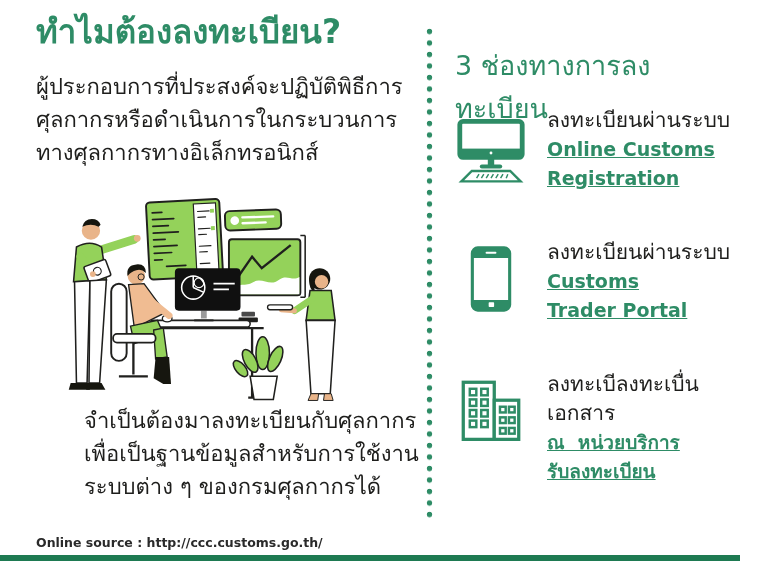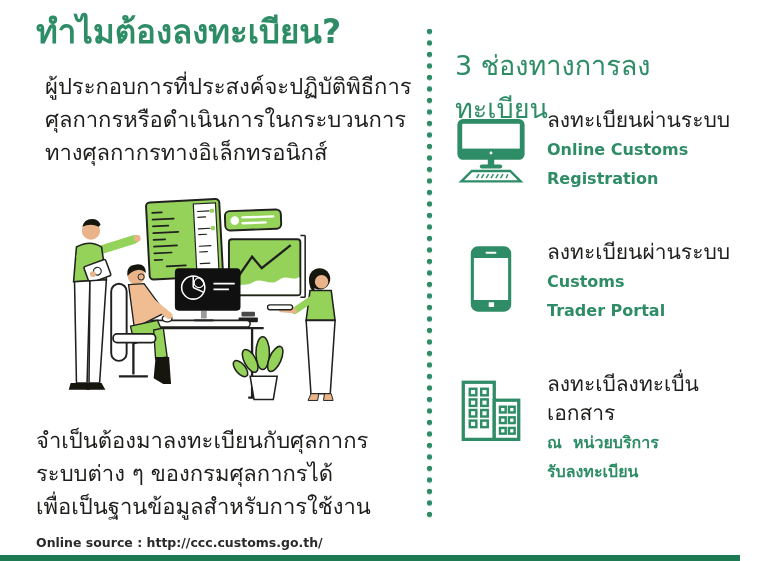--- a/index.html
+++ b/index.html
@@ -6,22 +6,22 @@
   .canvas{
     position:relative;width:740px;height:561px;background:#fff;overflow:hidden;
     font-family:"DejaVu Sans","Liberation Sans",sans-serif;color:var(--text-dark,#1e1e1c);
   }
   
   .left-title{
     position:absolute;left:36px;top:12px;font-size:33px;line-height:40px;
     font-weight:700;color:var(--accent,#2e8c66);
   }
   .para{position:absolute;left:36px;font-size:22px;line-height:33px;color:var(--text-dark,#1e1e1c);}
-  .para-intro{top:70px;margin-left:9px;}
-  .para-outro{top:424px;}
+  .para-intro{top:70px;}
+  .para-outro{top:404px;margin-left:48px;}
   .source-line{
     position:absolute;left:36px;top:535px;font-size:12.5px;font-weight:700;color:#2a2a2a;
   }
   .illustration{position:absolute;left:34px;top:182px;width:386px;height:242px;}
   
   .dots-separator{
     position:absolute;left:426px;top:28px;width:7px;height:494px;
     background-image:radial-gradient(circle at 3.5px 3.5px,var(--accent,#2e8c66) 2.4px,transparent 3.1px);
     background-size:7px 11.5px;background-repeat:repeat-y;
   }
@@ -32,21 +32,21 @@
   .channel-item{position:absolute;left:448px;width:312px;display:flex;gap:13px;align-items:flex-start;}
   .item-1{top:106px;}
   .item-2{top:238px;}
   .item-3{top:370px;}
   .channel-icon{flex:0 0 86px;display:flex;justify-content:center;}
   .item-1 .channel-icon{margin-top:13px;}
   .item-2 .channel-icon{margin-top:7px;}
   .item-3 .channel-icon{margin-top:9px;}
   .channel-text{display:flex;flex-direction:column;}
   .channel-label{font-size:21px;line-height:29px;color:var(--text-dark,#1e1e1c);}
-  .channel-name{font-size:16px;line-height:29px;font-weight:700;color:var(--accent,#2e8c66);white-space:pre;}
+  .channel-name{font-size:19px;line-height:29px;font-weight:700;color:var(--accent,#2e8c66);white-space:pre;text-decoration:underline;}
   
   .footer-bar{position:absolute;left:0;bottom:0;width:768px;height:6px;background:var(--footer-bar,#1e7a52);}
   svg{display:block;}
 </style>
 </head>
 <body>
 
 <div class="canvas">
 
   <div class="left-title">ทำไมต้องลงทะเบียน?</div>
@@ -145,22 +145,22 @@
       <path d="M288,116 L270,128" stroke="var(--illustration-green)" stroke-width="7" stroke-linecap="round" fill="none"></path>
       <path d="M270,128 L256,127" stroke="#e9b489" stroke-width="5" stroke-linecap="round" fill="none"></path>
       <rect x="242" y="122" width="26" height="5" rx="2.5" fill="#fff" stroke="var(--illustration-outline)" stroke-width="1.4"></rect>
       <path d="M282,138 L312,138 L307,214 L287,214 Z" fill="#fff" stroke="var(--illustration-outline)" stroke-width="1.6"></path>
       <path d="M287,214 l-3,7 h10 l1,-7 Z M301,214 l-1,7 h10 l-2,-7 Z" fill="#e9b489" stroke="var(--illustration-outline)" stroke-width="1"></path>
     </g>
   </svg>
 
   <div class="para para-outro">
     <div>จำเป็นต้องมาลงทะเบียนกับศุลกากร</div>
+    <div>เพื่อเป็นฐานข้อมูลสำหรับการใช้งาน</div>
     <div>ระบบต่าง ๆ ของกรมศุลกากรได้</div>
-    <div>เพื่อเป็นฐานข้อมูลสำหรับการใช้งาน</div>
   </div>
 
   <div class="source-line">Online source : http://ccc.customs.go.th/</div>
 
   <div class="dots-separator"></div>
 
   <div class="right-heading">3 ช่องทางการลงทะเบียน</div>
 
   <div class="channel-item item-1">
     <div class="channel-icon">

